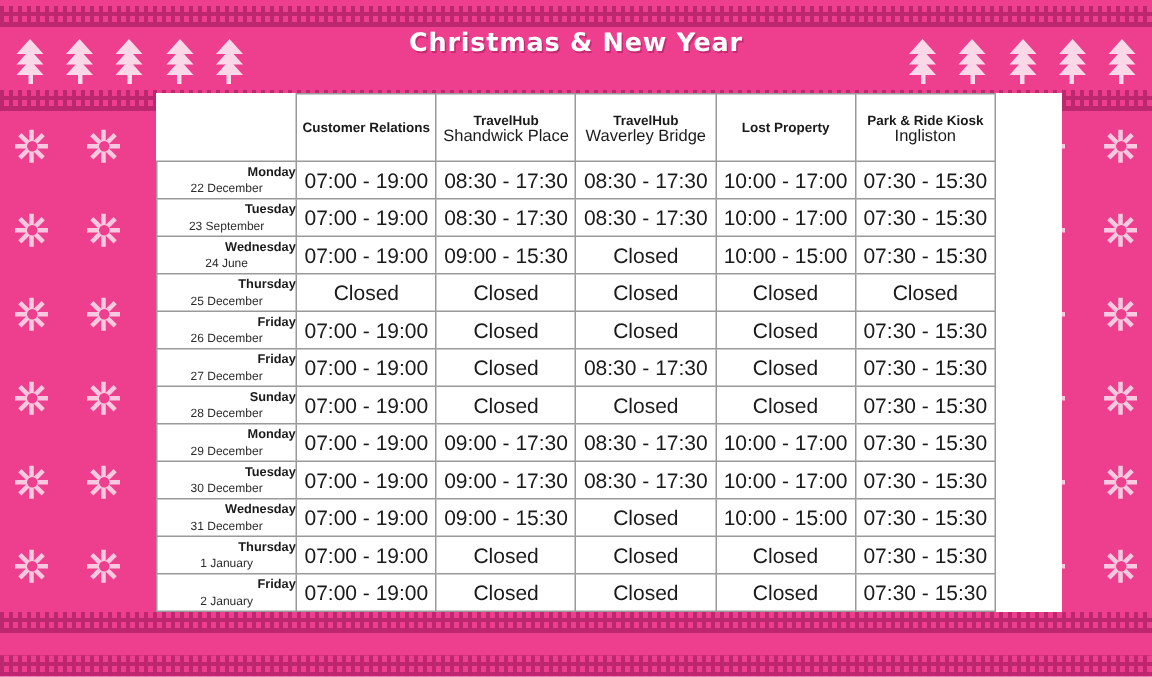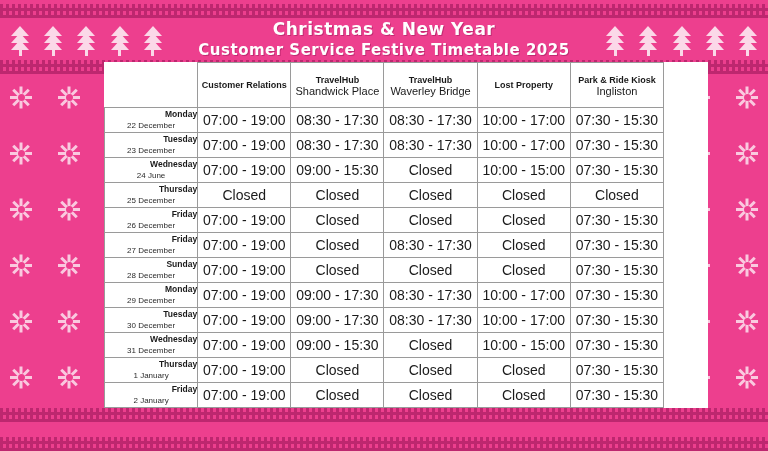--- a/index.html
+++ b/index.html
@@ -457,21 +457,20 @@
         <i></i>
         <i></i>
         <i></i>
         <b></b>
       </div>
   </div>
 </div>
 
 <div class="header">
   <div class="title-main">Christmas &amp; New Year</div>
-  <div class="title-sub">Customer Service Festive Timetable 2025</div>
 </div>
 
 <div class="table-wrap">
   <table class="timetable">
     <thead>
       <tr>
         <th class="corner"></th>
       <th><span>Customer Relations</span></th>
           <th><span>TravelHub</span><span class="sub">Shandwick Place</span></th>
           <th><span>TravelHub</span><span class="sub">Waverley Bridge</span></th>
@@ -487,21 +486,21 @@
           </td>
           <td class="hours">07:00 - 19:00</td>
           <td class="hours">08:30 - 17:30</td>
           <td class="hours">08:30 - 17:30</td>
           <td class="hours">10:00 - 17:00</td>
           <td class="hours">07:30 - 15:30</td>
         </tr>
         <tr>
           <td class="daycell">
             <span class="dname">Tuesday</span>
-            <span class="ddate">23 December</span>
+            <span class="ddate">23 September</span>
           </td>
           <td class="hours">07:00 - 19:00</td>
           <td class="hours">08:30 - 17:30</td>
           <td class="hours">08:30 - 17:30</td>
           <td class="hours">10:00 - 17:00</td>
           <td class="hours">07:30 - 15:30</td>
         </tr>
         <tr>
           <td class="daycell">
             <span class="dname">Wednesday</span>

